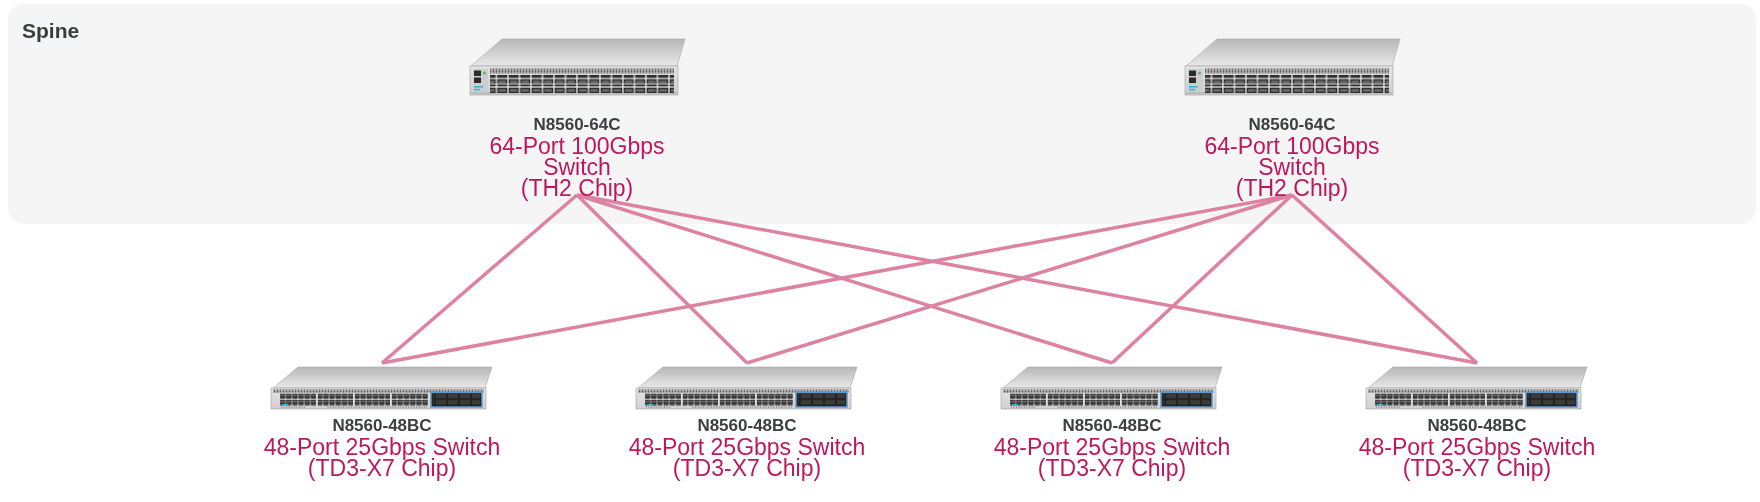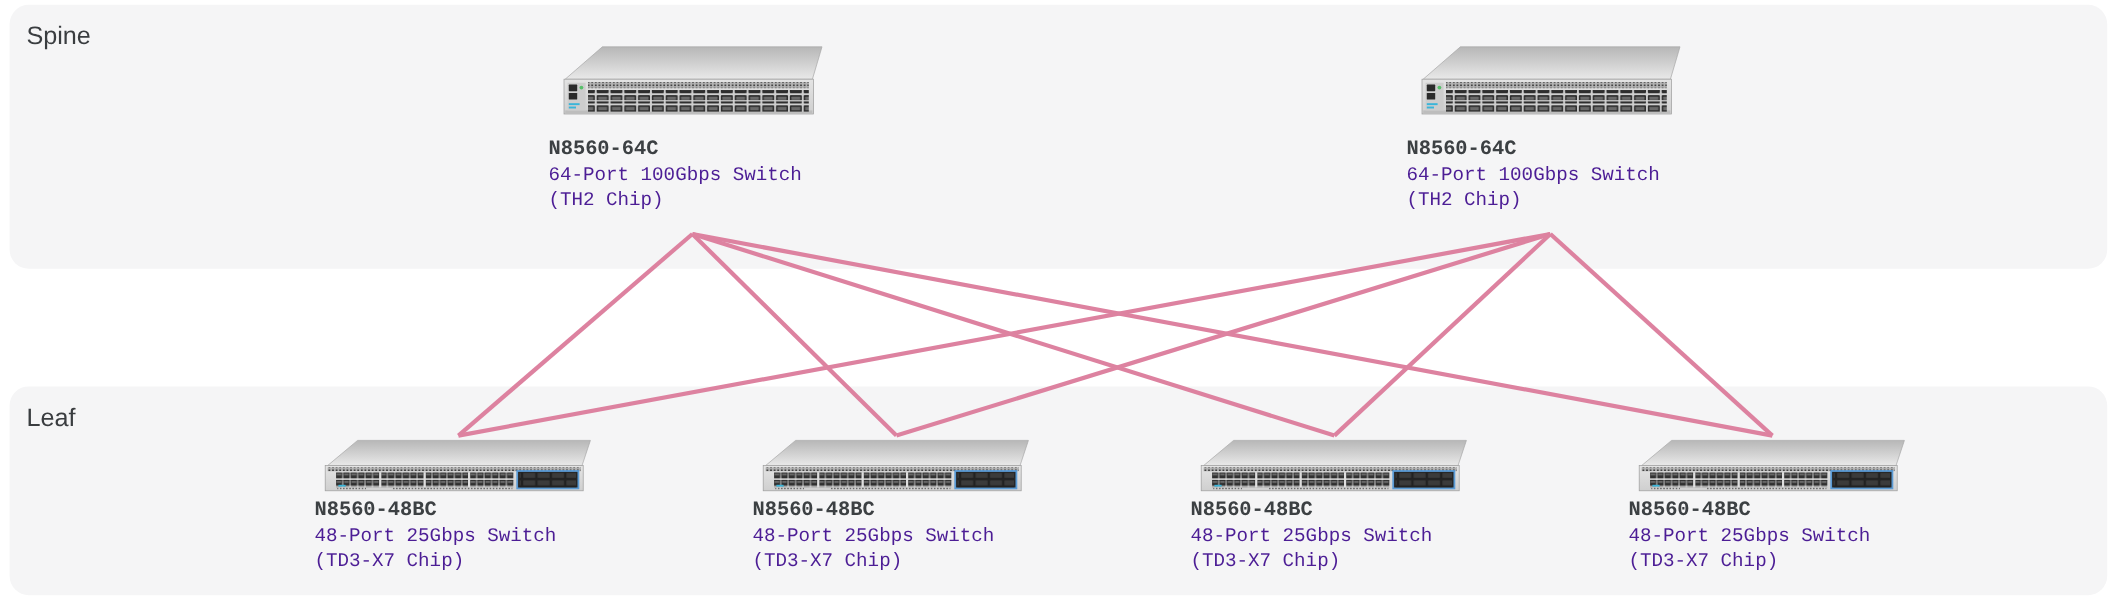--- a/index.html
+++ b/index.html
@@ -14,45 +14,45 @@
   .section{
     position:absolute;left:8px;right:4px;
     background:#f5f5f6;
     border-radius:16px;
     z-index:0;
   }
   .section-spine{top:4px;height:220px;}
   .section-leaf{top:322px;height:174px;}
   .section-label{
     padding:13px 0 0 14px;
-    font-size:21px;font-weight:400;
+    font-size:21px;font-weight:700;
     color:#3a3d40;line-height:28px;
   }
 
   .links{
     position:absolute;left:0;top:0;
     width:1760px;height:502px;
     z-index:1;pointer-events:none;
   }
 
   .node{
     position:absolute;width:240px;
-    z-index:2;font-family:Liberation Mono, monospace;
+    z-index:2;text-align:center;
   }
   .spine-node{top:36px;}
   .leaf-node{top:362px;}
   .switch-img{display:block;margin:0 auto;}
   .model{
     margin-top:16px;
     font-size:17px;font-weight:700;
     color:#3c4043;line-height:22px;
   }
   .leaf-node .model{margin-top:5px;}
   .desc{
-    font-size:16px;color:#4c1d95;line-height:21px;
+    font-size:23px;color:#be185d;line-height:21px;
   }
   .defs-holder{position:absolute;width:0;height:0;overflow:hidden;}
 </style>
 </head>
 <body>
 
 <svg class="defs-holder" aria-hidden="true">
   <defs>
     <linearGradient id="g-top" x1="0" y1="0" x2="0" y2="1">
       <stop offset="0" stop-color="#b7b7b7"></stop>
@@ -119,23 +119,20 @@
     </g>
   </defs>
 </svg>
 
 <div class="canvas">
 
   <div class="section section-spine">
     <div class="section-label">Spine</div>
   </div>
 
-  <div class="section section-leaf">
-    <div class="section-label">Leaf</div>
-  </div>
 
   <svg class="links">
       <line x1="577" y1="195" x2="382" y2="363" stroke="#dd82a0" stroke-width="3.5"></line>
       <line x1="577" y1="195" x2="747" y2="363" stroke="#dd82a0" stroke-width="3.5"></line>
       <line x1="577" y1="195" x2="1112" y2="363" stroke="#dd82a0" stroke-width="3.5"></line>
       <line x1="577" y1="195" x2="1477" y2="363" stroke="#dd82a0" stroke-width="3.5"></line>
       <line x1="1292" y1="195" x2="382" y2="363" stroke="#dd82a0" stroke-width="3.5"></line>
       <line x1="1292" y1="195" x2="747" y2="363" stroke="#dd82a0" stroke-width="3.5"></line>
       <line x1="1292" y1="195" x2="1112" y2="363" stroke="#dd82a0" stroke-width="3.5"></line>
       <line x1="1292" y1="195" x2="1477" y2="363" stroke="#dd82a0" stroke-width="3.5"></line>

